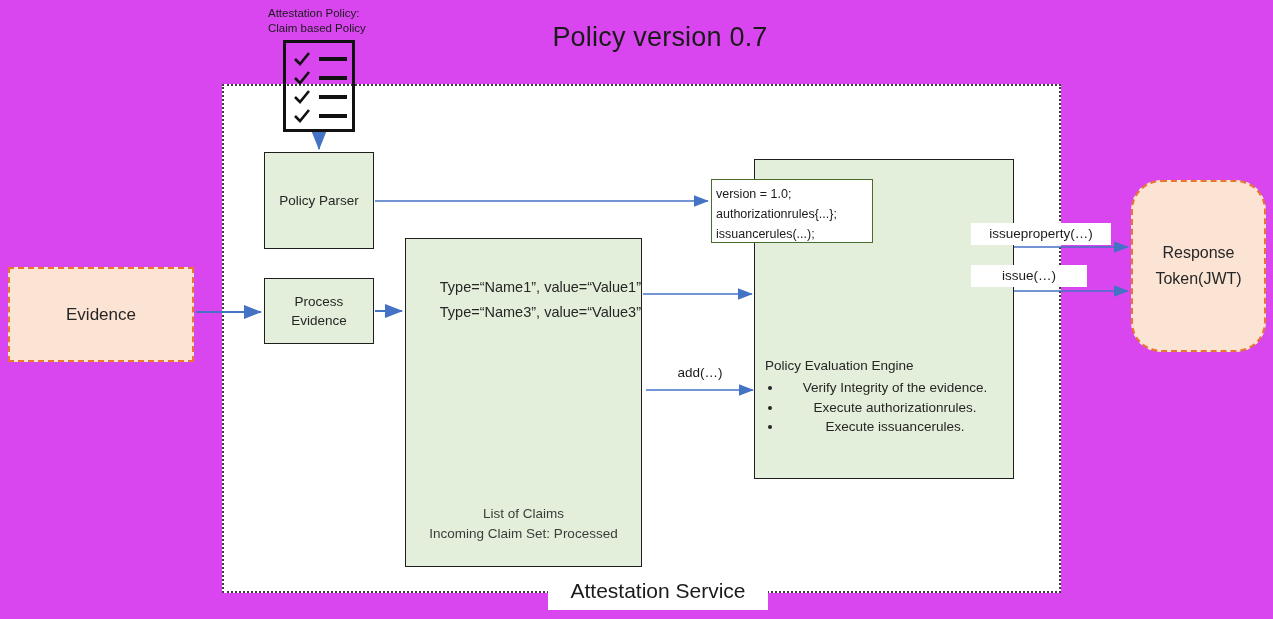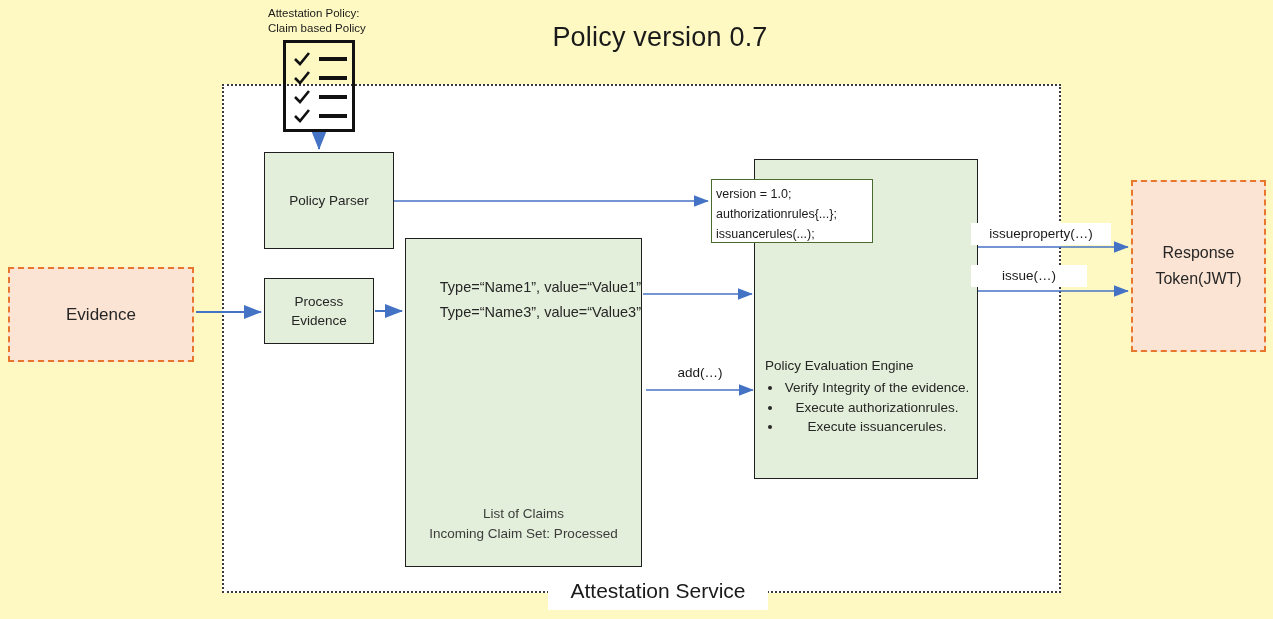--- a/index.html
+++ b/index.html
@@ -4,21 +4,21 @@
 <style>
   html, body {
     margin: 0;
     padding: 0;
     background: #ffffff;
   }
   #canvas {
     position: relative;
     width: 1273px;
     height: 619px;
-    background: #fef9c3;
+    background: #d946ef;
     font-family: "Liberation Sans", sans-serif;
     overflow: hidden;
   }
 
   
   .abs { position: absolute; box-sizing: border-box; }
 
   
   #service-boundary {
     left: 222px; top: 84px; width: 839px; height: 509px;
@@ -66,21 +66,21 @@
   .green-box {
     background: #e3efda;
     border: 1.6px solid #1f1f1f;
     color: #262626;
     display: flex;
     align-items: center;
     justify-content: center;
     text-align: center;
   }
   #policy-parser-box {
-    left: 264px; top: 152px; width: 130px; height: 97px;
+    left: 264px; top: 152px; width: 110px; height: 97px;
     font-size: 13.5px;
   }
   #process-evidence-box {
     left: 264px; top: 278px; width: 110px; height: 66px;
     font-size: 13.5px;
     line-height: 19px;
   }
   #claim-set-box {
     left: 405px; top: 238px; width: 237px; height: 329px;
     display: block;
@@ -93,21 +93,21 @@
     color: #262626;
   }
   #claim-set-box .claim-caption {
     position: absolute; left: 10px; right: 10px; bottom: 22px;
     text-align: center;
     font-size: 13.5px;
     line-height: 20px;
     color: #3c3c3c;
   }
   #engine-box {
-    left: 754px; top: 159px; width: 224px; height: 320px;
+    left: 754px; top: 159px; width: 260px; height: 320px;
     display: block;
     padding-left: 24px;
   }
   #engine-box .engine-title {
     position: absolute; left: 10px; top: 198px;
     font-size: 13.5px; color: #262626;
   }
   #engine-box ul {
     position: absolute; left: 6px; top: 218px; right: 6px;
     margin: 0; padding-left: 22px;
@@ -137,20 +137,21 @@
     text-align: center;
   }
   #evidence-box {
     left: 8px; top: 267px; width: 186px; height: 95px;
     font-size: 17px;
   }
   #response-token-box {
     left: 1131px; top: 180px; width: 135px; height: 172px;
     font-size: 16px;
     line-height: 26px;
+    border-radius: 30px;
   }
 
   
   #connectors {
     position: absolute; left: 0; top: 0;
     width: 1273px; height: 619px;
     pointer-events: none;
   }
 
   

